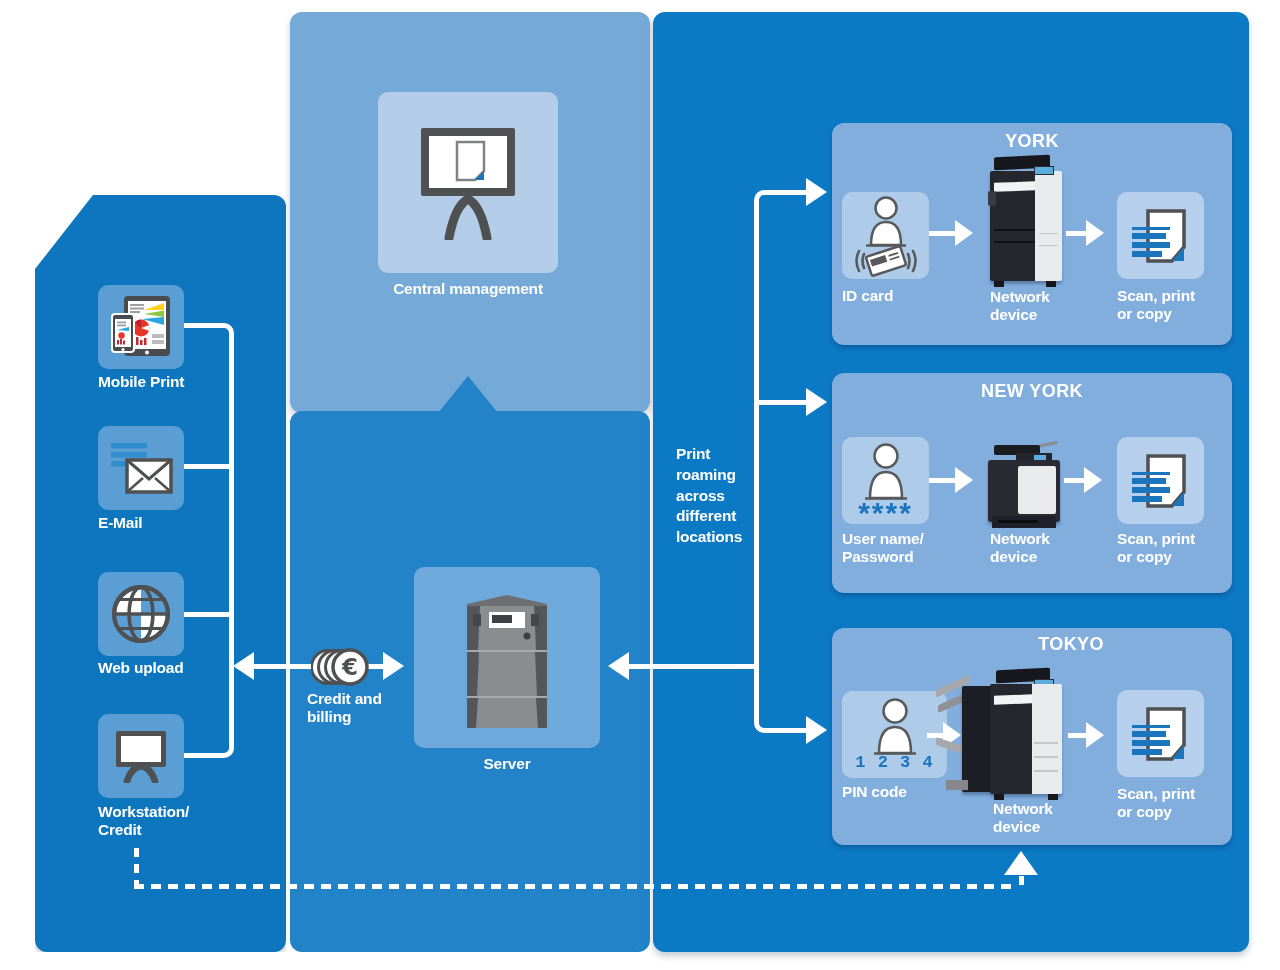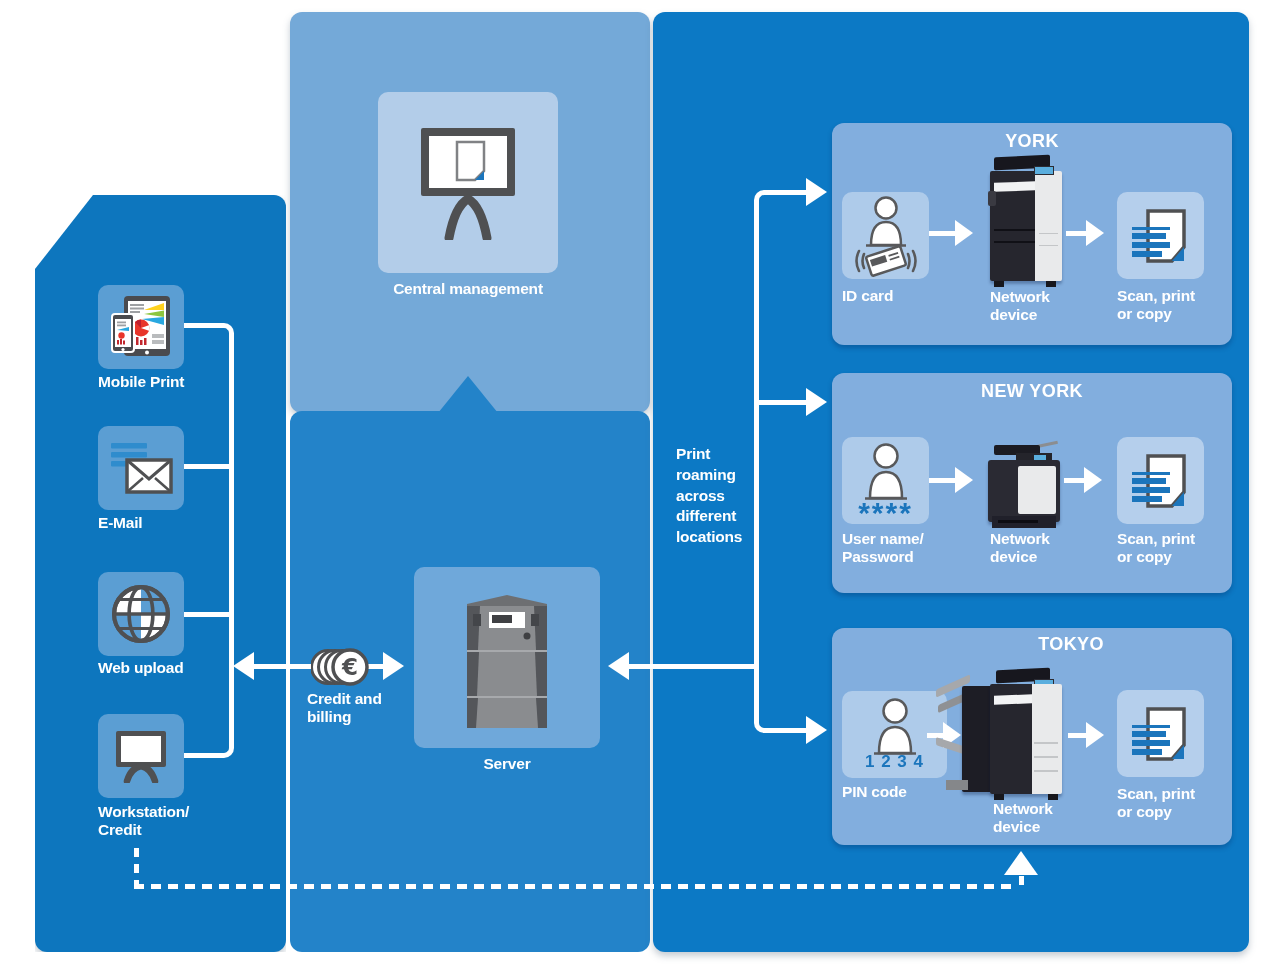--- a/index.html
+++ b/index.html
@@ -309,21 +309,21 @@
       <polygon points="52,40 40,54 52,54" fill="#1b75bc"></polygon>
       <rect x="0" y="20" width="38" height="3" fill="#1b75bc"></rect>
       <rect x="0" y="26" width="34" height="6" fill="#1b75bc"></rect>
       <rect x="0" y="35" width="38" height="6" fill="#1b75bc"></rect>
       <rect x="0" y="44" width="30" height="6" fill="#1b75bc"></rect>
     </svg>
   </div>
   <div class="lbl" style="left:1117px;top:530px;">Scan, print
 or copy</div>
 
-  <div class="tile tile-auth" style="left:842px;top:691px;width:105px;height:87px;">
+  <div class="tile tile-auth" style="left:842px;top:691px;width:105px;height:87px;font-family:Liberation Mono, monospace;">
     <svg width="62" height="60" viewBox="0 0 62 60" style="margin-top:-16px;">
       <circle cx="31" cy="14" r="11.5" fill="#ffffff" stroke="#58595b" stroke-width="2.5"></circle>
       <path d="M15,56 Q15,30 31,30 Q47,30 47,56 Z" fill="#ffffff" stroke="#58595b" stroke-width="2.5"></path>
       <line x1="10" y1="56.5" x2="52" y2="56.5" stroke="#58595b" stroke-width="2.5"></line>
     </svg>
     <div class="hint" style="bottom:6px;font-size:17px;letter-spacing:1px;">1 2 3 4</div>
   </div>
   <div class="lbl" style="left:842px;top:783px;">PIN code</div>
 
   <div class="h-line" style="left:927px;top:733px;width:16px;"></div>

